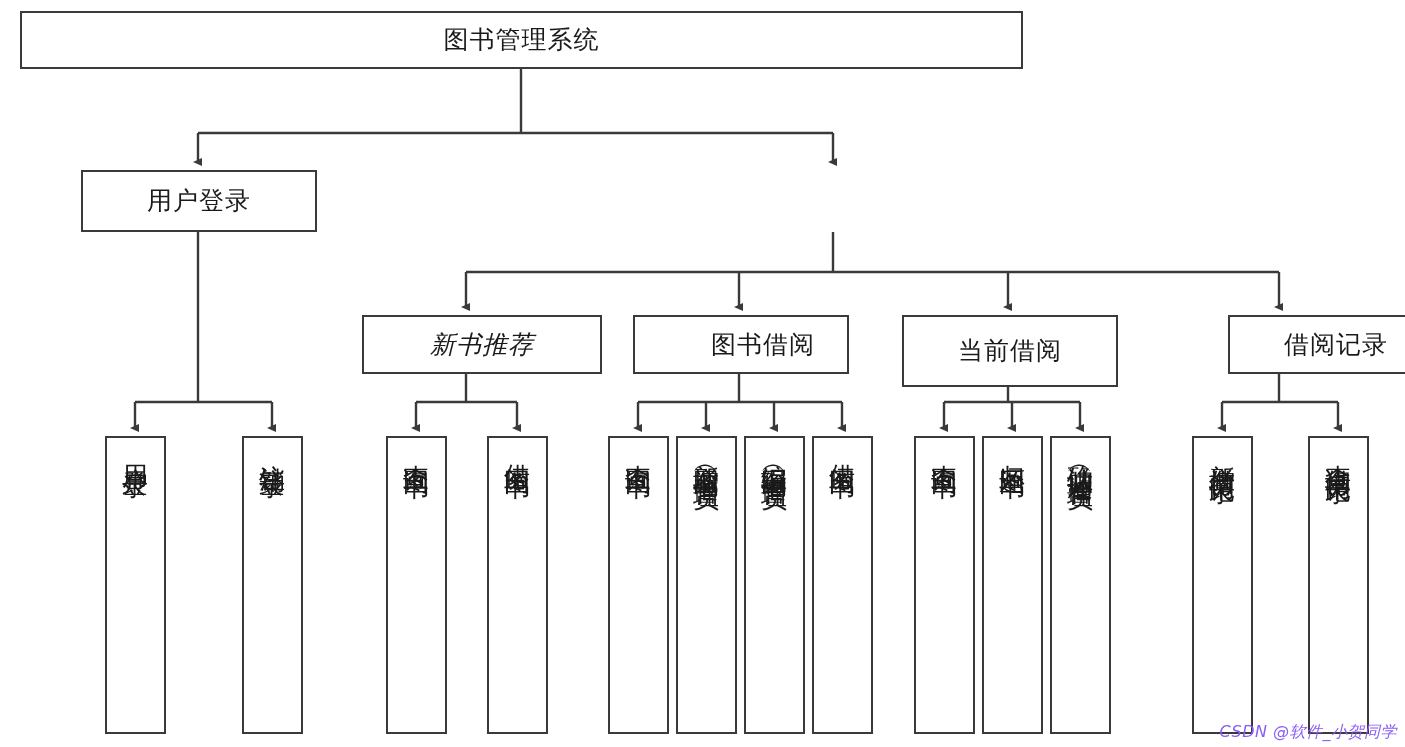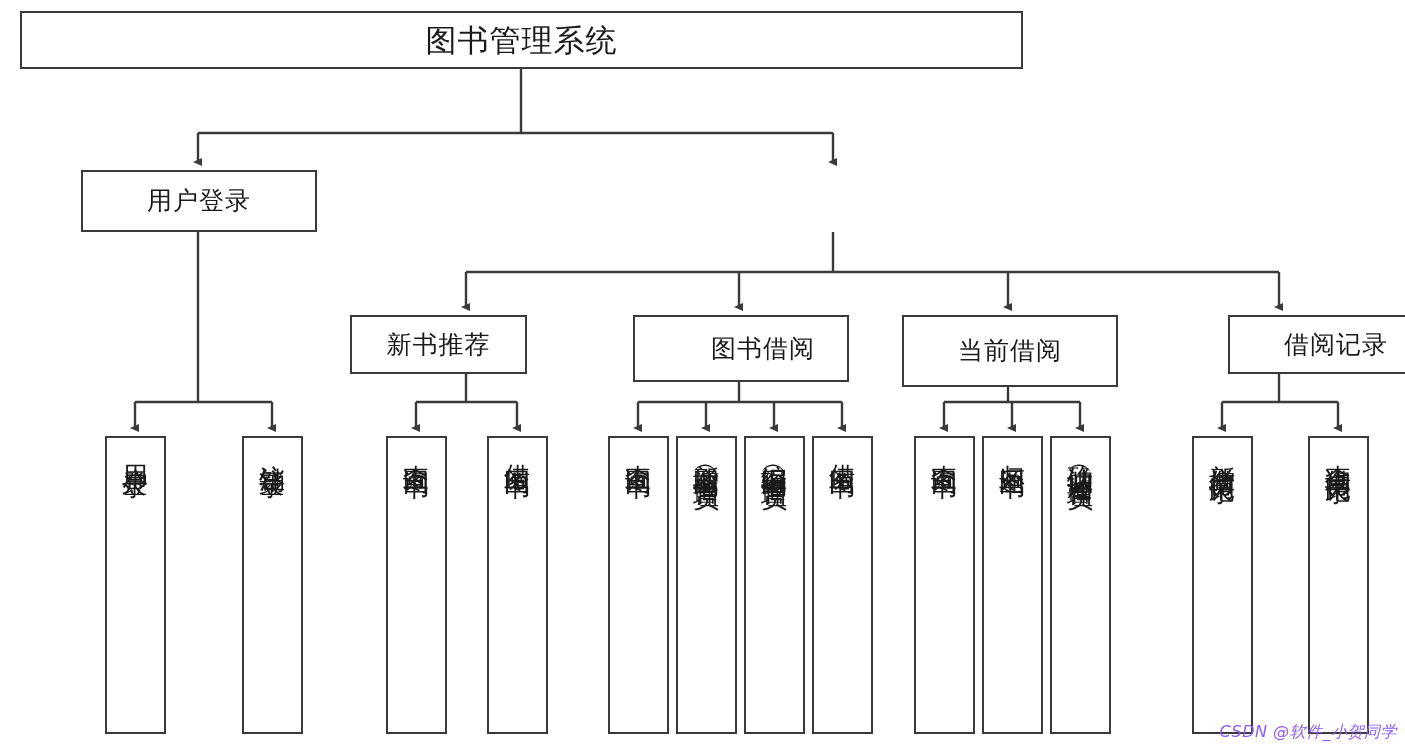--- a/index.html
+++ b/index.html
@@ -43,21 +43,21 @@
     line-height: 1.12;
     color: #1a1a1a;
   }
   
   .node.h .label {
     font-size: 25px;
     letter-spacing: 1px;
     white-space: nowrap;
   }
   .node.root .label {
-    font-size: 31px;
+    font-size: 25px;
   }
   
   .node.v {
     align-items: flex-start;
     padding-top: 6px;
   }
   .node.v .label {
     writing-mode: vertical-rl;
     text-orientation: upright;
     font-size: 26px;
@@ -135,25 +135,25 @@
 
   <div class="node h root" style="left:20px; top:11px; width:1003px; height:58px;">
     <span class="label">图书管理系统</span>
   </div>
 
   <div class="node h" style="left:81px; top:170px; width:236px; height:62px;">
     <span class="label">用户登录</span>
   </div>
 
 
-  <div class="node h" style="left:350px; top:315px; width:177px; height:59px;">
+  <div class="node h" style="left:362px; top:315px; width:240px; height:59px;font-style:italic;">
     <span class="label">新书推荐</span>
   </div>
 
-  <div class="node h" style="left:633px; top:315px; width:216px; height:67px;padding-left:44px;">
+  <div class="node h" style="left:633px; top:315px; width:216px; height:59px;padding-left:44px;">
     <span class="label">图书借阅</span>
   </div>
 
   <div class="node h" style="left:902px; top:315px; width:216px; height:72px;">
     <span class="label">当前借阅</span>
   </div>
 
   <div class="node h" style="left:1228px; top:315px; width:216px; height:59px;">
     <span class="label">借阅记录</span>
   </div>

